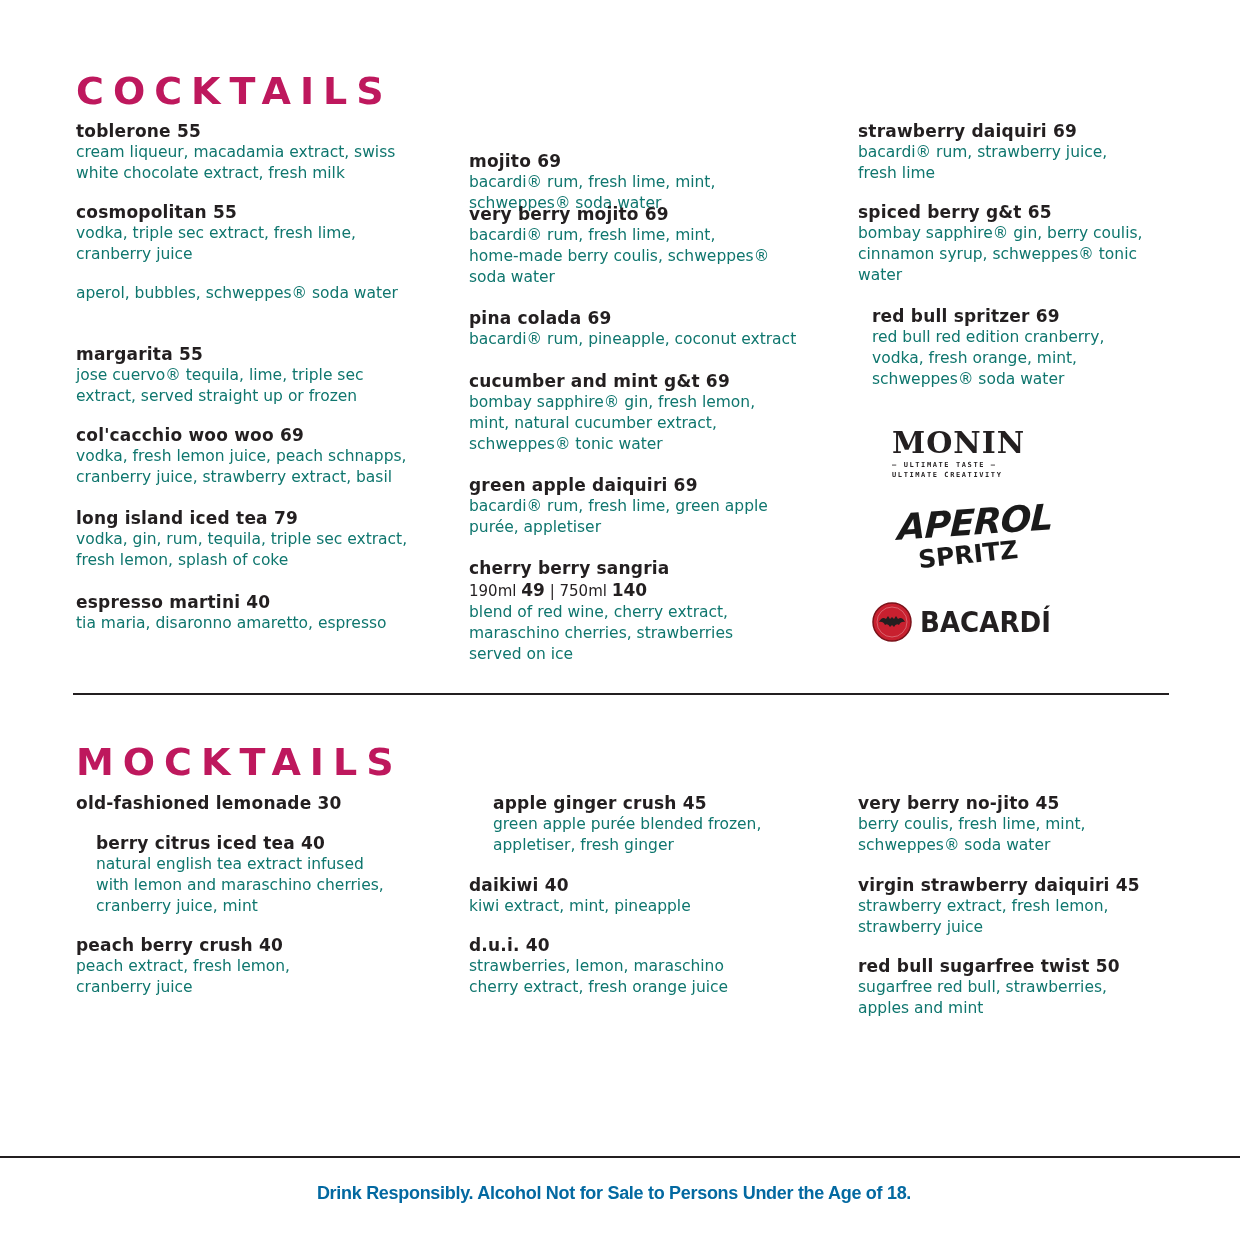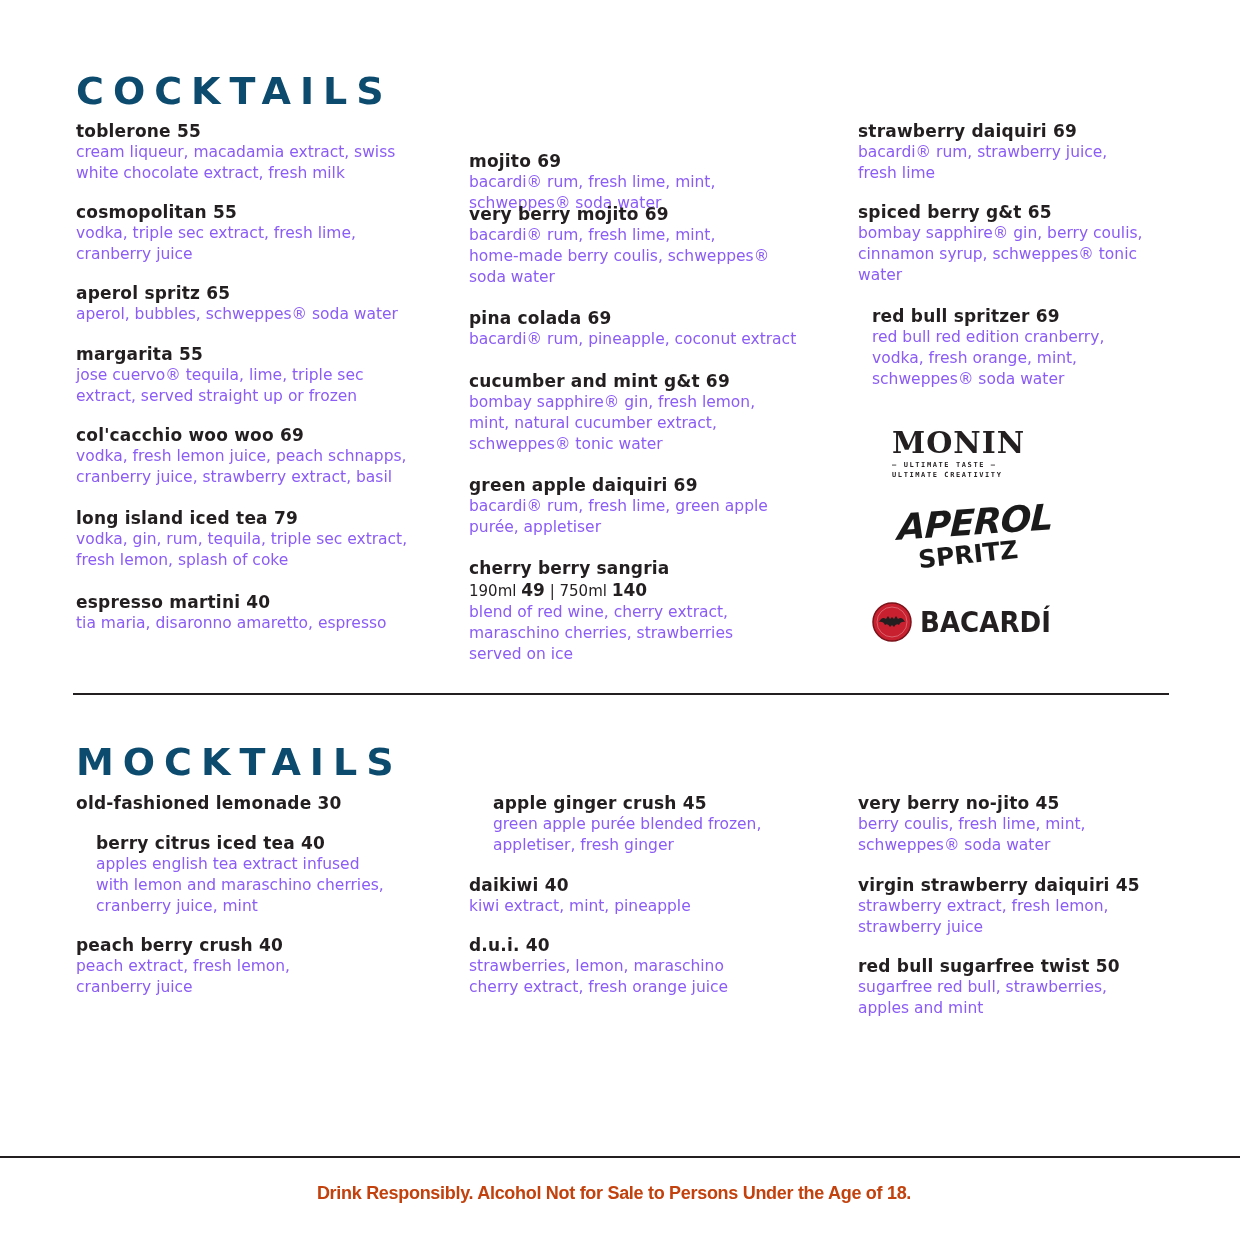--- a/index.html
+++ b/index.html
@@ -1,25 +1,25 @@
 <!DOCTYPE html>
 <html><head>
 <meta charset="utf-8">
 <style>
   html, body { margin: 0; padding: 0; background: #ffffff; }
   body { width: 1240px; height: 1240px; position: relative; overflow: hidden; color: #231f20; font-family: "Liberation Sans", sans-serif; }
-  .section-title { position: absolute; left: 76px; font-family: "DejaVu Sans", sans-serif; font-weight: bold; font-size: 38px; letter-spacing: 9px; color: #0c4a6e; margin: 0; line-height: 1; }
+  .section-title { position: absolute; left: 76px; font-family: "DejaVu Sans", sans-serif; font-weight: bold; font-size: 38px; letter-spacing: 9px; color: #be185d; margin: 0; line-height: 1; }
   .col { position: absolute; width: 380px; }
   .item { position: absolute; left: 0; }
   .name { font-family: "DejaVu Sans", sans-serif; font-weight: bold; font-size: 17px; line-height: 21px; color: #231f20; white-space: nowrap; letter-spacing: 0.2px; }
-  .desc { font-family: "DejaVu Sans", sans-serif; font-size: 15.5px; line-height: 21px; color: #8b5cf6; white-space: pre-line; }
+  .desc { font-family: "DejaVu Sans", sans-serif; font-size: 15.5px; line-height: 21px; color: #0f766e; white-space: pre-line; }
   .sizes { font-family: "DejaVu Sans", sans-serif; font-size: 15px; line-height: 22px; }
   .sizes b { font-size: 17px; }
   .divider { position: absolute; height: 2px; background: #231f20; }
-  .footer { position: absolute; left: 0; width: 1228px; top: 1183px; text-align: center; font-family: "Liberation Sans", sans-serif; font-weight: bold; font-size: 18px; letter-spacing: -0.3px; color: #c2410c; }
+  .footer { position: absolute; left: 0; width: 1228px; top: 1183px; text-align: center; font-family: "Liberation Sans", sans-serif; font-weight: bold; font-size: 18px; letter-spacing: -0.3px; color: #0369a1; }
   .logo { position: absolute; }
   .monin-word { font-family: "DejaVu Serif", serif; font-weight: bold; font-size: 30px; letter-spacing: 1px; color: #231f20; line-height: 1; }
   .monin-sub { font-family: "DejaVu Sans Mono", monospace; font-weight: bold; font-size: 7px; letter-spacing: 1.6px; color: #231f20; line-height: 10px; }
   .aperol-word { font-family: "DejaVu Sans", sans-serif; font-weight: bold; font-style: italic; font-size: 36px; color: #1a1a1a; letter-spacing: -1px; transform: skewX(-6deg) rotate(-4deg); line-height: 1; }
   .spritz-word { font-family: "DejaVu Sans", sans-serif; font-weight: bold; font-size: 25px; color: #1a1a1a; transform: rotate(-6deg); line-height: 1; margin-left: 20px; }
   .bacardi-word { font-family: "DejaVu Sans", sans-serif; font-weight: bold; font-size: 29px; color: #231f20; letter-spacing: 0px; line-height: 1; transform: scaleX(0.9); transform-origin: left; }
 </style>
 </head>
 <body>
 
@@ -30,21 +30,20 @@
     <div class="name">toblerone 55</div>
     <div class="desc">cream liqueur, macadamia extract, swiss
 white chocolate extract, fresh milk</div>
   </div>
   <div class="item" style="top:81px;">
     <div class="name">cosmopolitan 55</div>
     <div class="desc">vodka, triple sec extract, fresh lime,
 cranberry juice</div>
   </div>
   <div class="item" style="top:162px;">
-    <div class="name">aperol spritz 65</div>
     <div class="desc">aperol, bubbles, schweppes® soda water</div>
   </div>
   <div class="item" style="top:223px;">
     <div class="name">margarita 55</div>
     <div class="desc">jose cuervo® tequila, lime, triple sec
 extract, served straight up or frozen</div>
   </div>
   <div class="item" style="top:304px;">
     <div class="name">col'cacchio woo woo 69</div>
     <div class="desc">vodka, fresh lemon juice, peach schnapps,
@@ -146,21 +145,21 @@
 <div class="divider" style="left:73px; top:693px; width:1096px;"></div>
 
 <h1 class="section-title" style="top:743px;">MOCKTAILS</h1>
 
 <div class="col" style="left:76px; top:793px;">
   <div class="item" style="top:0px;">
     <div class="name">old-fashioned lemonade 30</div>
   </div>
   <div class="item" style="top:40px;margin-left:20px;">
     <div class="name">berry citrus iced tea 40</div>
-    <div class="desc">apples english tea extract infused
+    <div class="desc">natural english tea extract infused
 with lemon and maraschino cherries,
 cranberry juice, mint</div>
   </div>
   <div class="item" style="top:142px;">
     <div class="name">peach berry crush 40</div>
     <div class="desc">peach extract, fresh lemon,
 cranberry juice</div>
   </div>
 </div>
 

